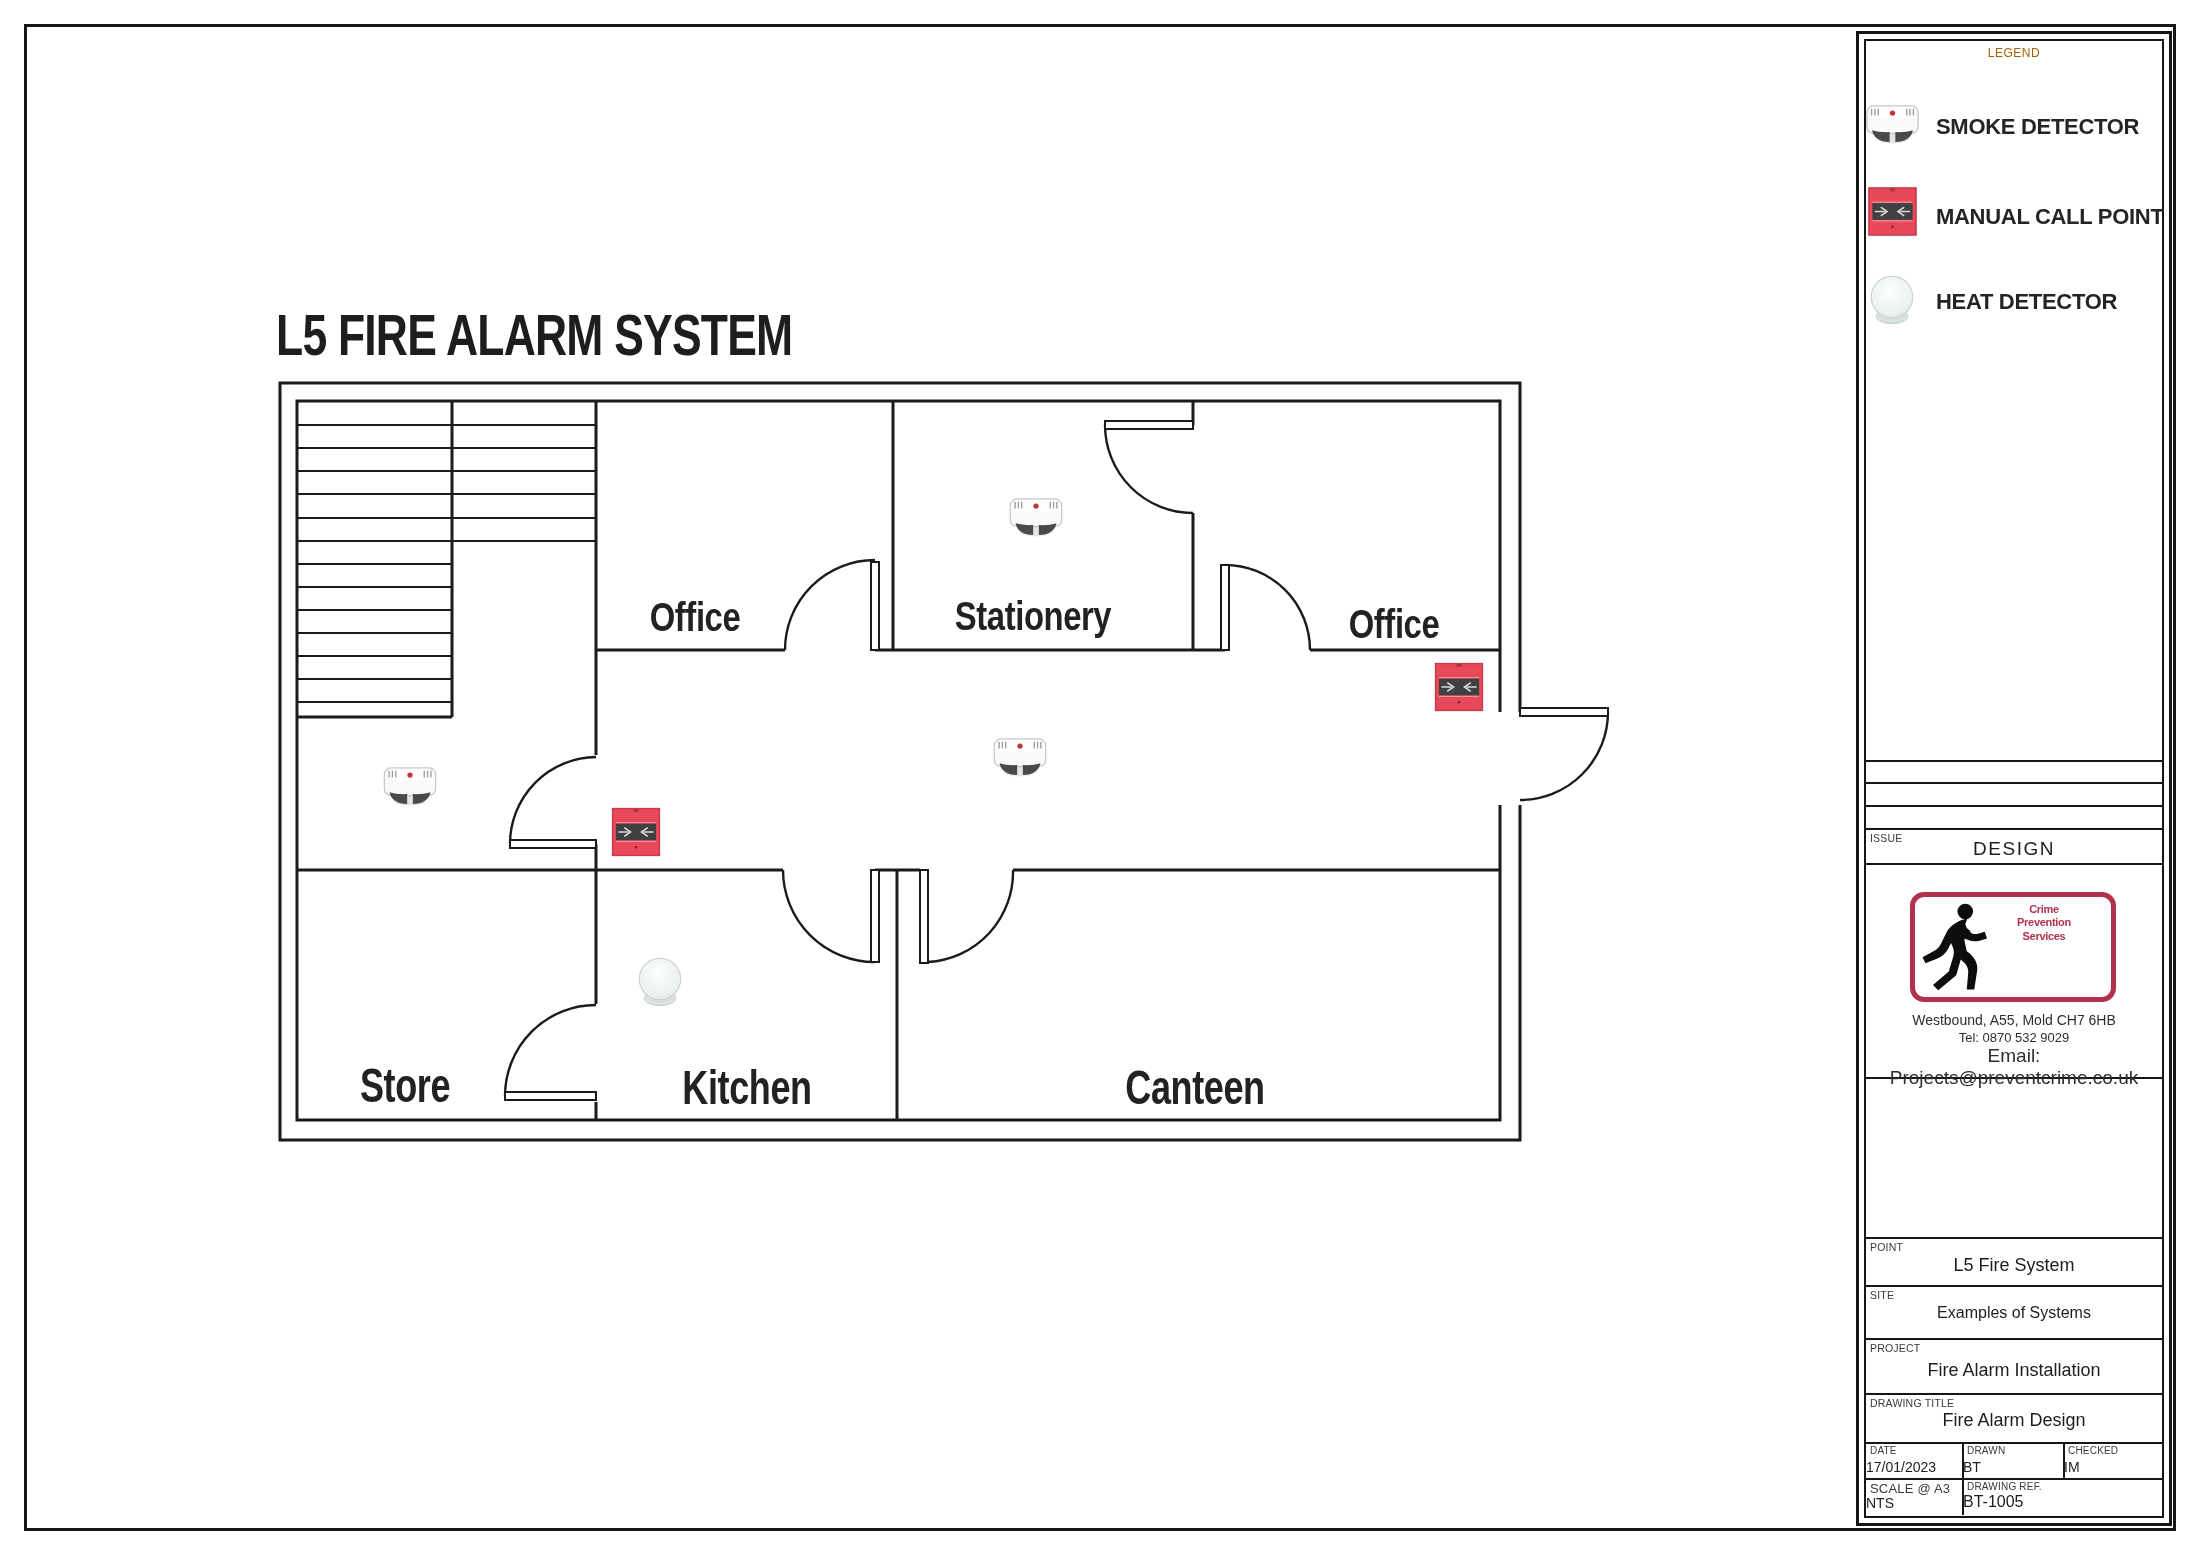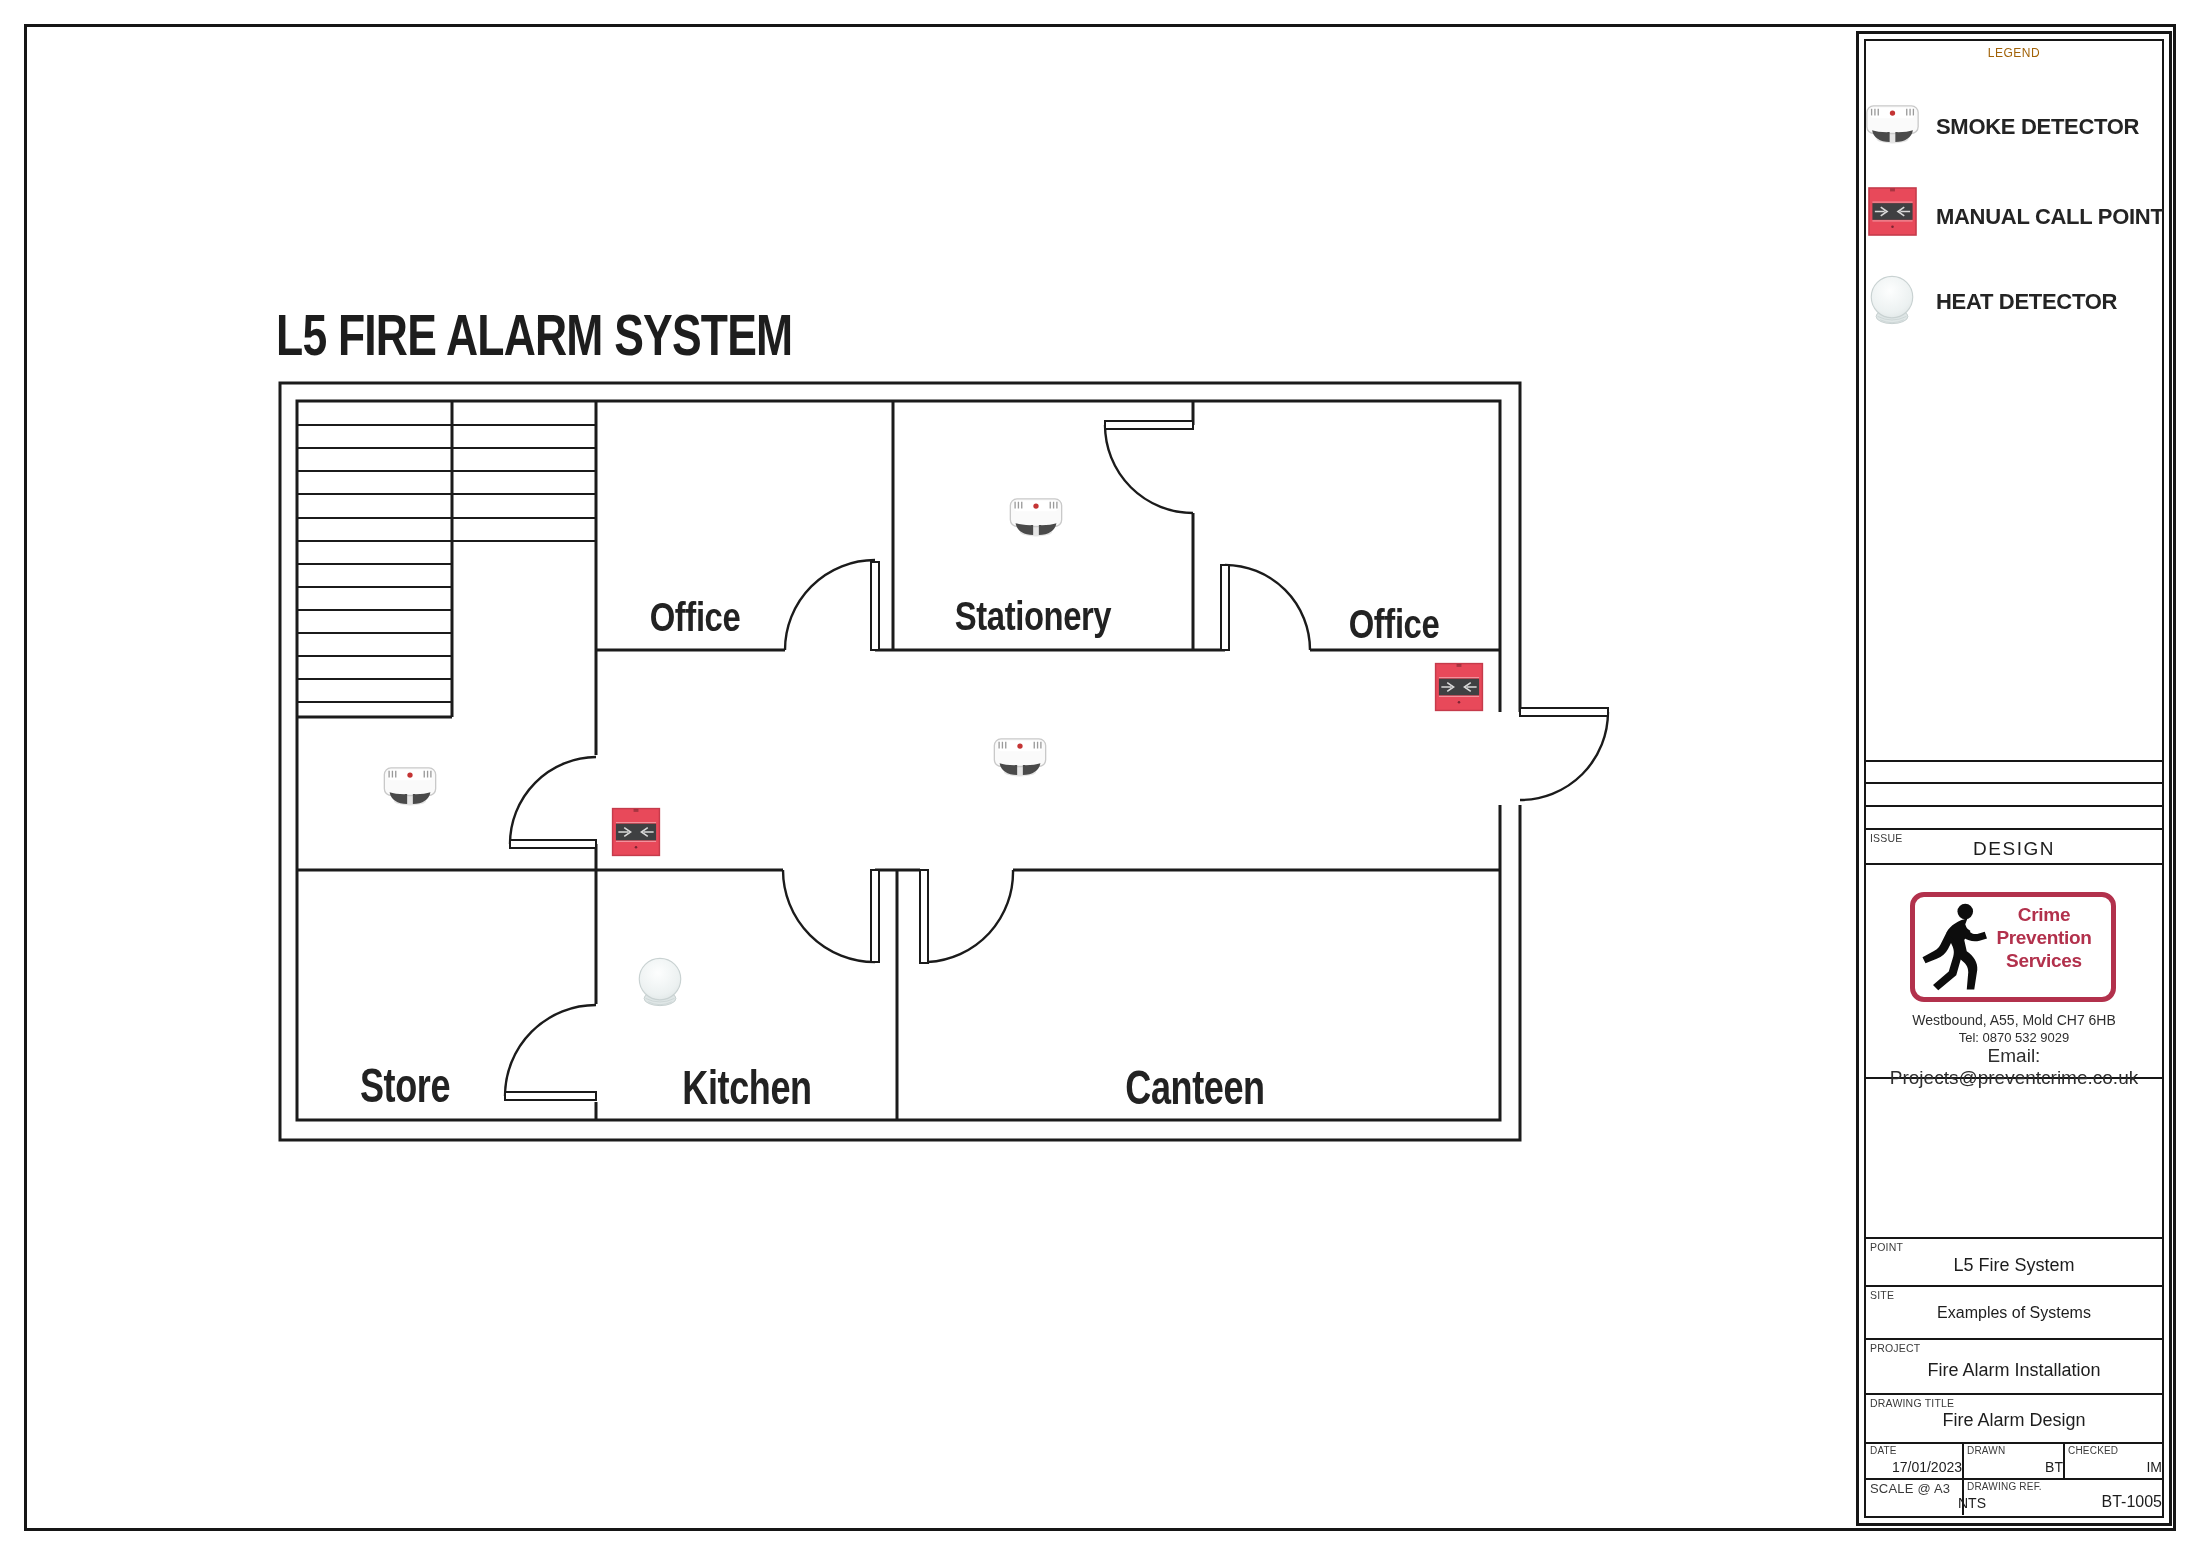--- a/index.html
+++ b/index.html
@@ -23,26 +23,26 @@
   .legend-item .licon{position:absolute;}
   .legend-item .llabel{position:absolute;left:70px;font-weight:600;letter-spacing:-0.3px;
                        font-size:22px;color:#242424;white-space:nowrap;}
   .tiny-label{position:absolute;font-size:10.5px;color:#3a3a3a;letter-spacing:0.2px;}
   .issue-value{position:absolute;left:0;right:0;top:797px;text-align:center;font-size:19px;
                letter-spacing:1.5px;color:#1d1d1d;}
   .logo-box{position:absolute;left:44px;top:851px;width:196px;height:100px;border:5px solid #b2314c;
             border-radius:14px;background:#fff;}
   .logo-man{position:absolute;left:6px;top:4px;}
   .logo-text{position:absolute;right:8px;top:6px;width:118px;text-align:center;color:#b2314c;
-             font-weight:bold;font-size:19px;line-height:1.22;letter-spacing:-0.3px;}
+             font-weight:bold;font-size:11px;line-height:1.22;letter-spacing:-0.3px;}
   .addr1{position:absolute;left:0;right:0;top:971px;text-align:center;font-size:14px;color:#2e2e2e;}
   .addr2{position:absolute;left:0;right:0;top:989px;text-align:center;font-size:13px;color:#2e2e2e;}
   .addr3{position:absolute;left:0;right:0;top:1004px;text-align:center;font-size:19px;color:#2e2e2e;}
   .field-value{position:absolute;left:0;right:0;text-align:center;font-size:18px;color:#1d1d1d;}
-  .cell-value{position:absolute;text-align:right;font-size:14px;color:#1d1d1d;}
+  .cell-value{position:absolute;text-align:left;font-size:14px;color:#1d1d1d;}
 </style>
 </head>
 <body>
 
 <div class="page">
 
   <div class="page-frame"></div>
 
   <div class="plan-title">L5 FIRE ALARM SYSTEM</div>
 

